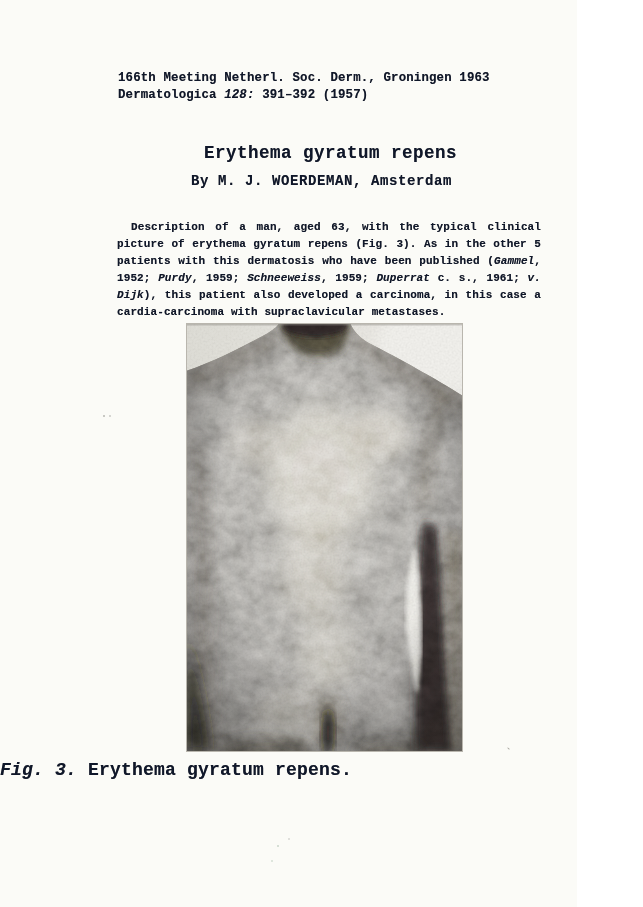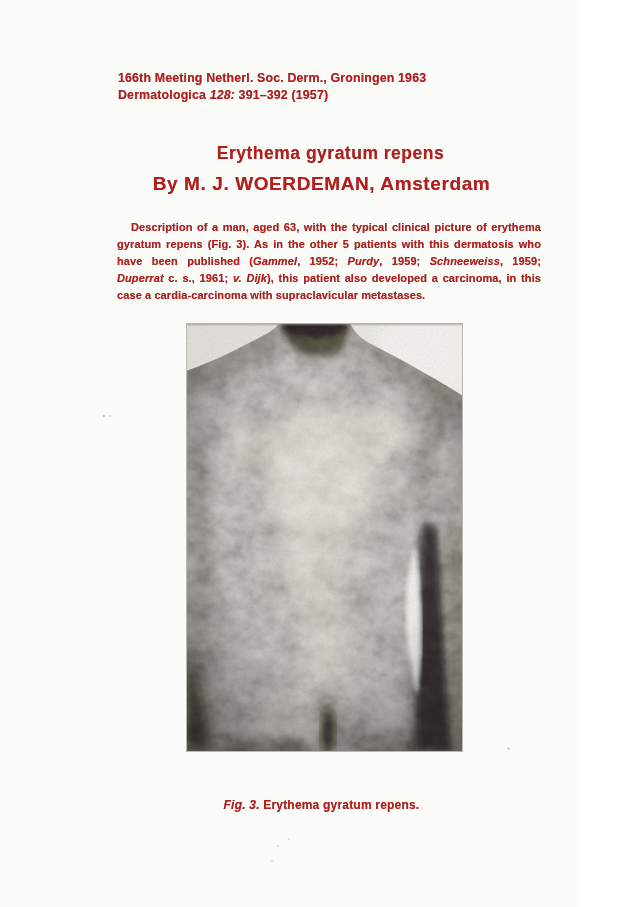--- a/index.html
+++ b/index.html
@@ -1,22 +1,22 @@
 <!DOCTYPE html>
 <html><head>
 <meta charset="utf-8">
 <style>
   html, body { margin: 0; padding: 0; background: #ffffff; }
   .page {
     position: relative;
     width: 577px;
     height: 907px;
     background: #fbfbf7;
-    font-family: Liberation Sans, sans-serif;
-    color: #b91c1c;
+    font-family: Liberation Mono, monospace;
+    color: #0f172a;
     overflow: hidden;
     text-shadow: 0 0 0.4px rgba(41,37,31,0.55);
   }
   .header {
     position: absolute;
     left: 118px;
     top: 70px;
     font-size: 12.4px;
     font-weight: 700;
     line-height: 17px;
@@ -32,21 +32,21 @@
     text-align: center;
     font-size: 17.5px;
     font-weight: 700;
     letter-spacing: 0.5px;
   }
   .byline {
     position: absolute;
     left: 0; top: 173px;
     width: 643px;
     text-align: center;
-    font-size: 19px;
+    font-size: 14px;
     font-weight: 700;
     letter-spacing: 0.6px;
   }
   .abstract {
     position: absolute;
     left: 117px; top: 219px;
     width: 424px;
     margin: 0;
     font-size: 11px;
     font-weight: 700;
@@ -58,24 +58,24 @@
   .abstract i { font-style: italic; }
   .figure {
     position: absolute;
     left: 186px; top: 323px;
     width: 277px; height: 429px;
     margin: 0; padding: 0;
   }
   .figure svg { display: block; }
   .caption {
     position: absolute;
-    left: 0; top: 798px;
+    left: 0; top: 760px;
     width: 643px;
-    text-align: center;
-    font-size: 12px;
+    text-align: left;
+    font-size: 18px;
     font-weight: 700;
     letter-spacing: 0.2px;
   }
   .speck {
     position: absolute;
     border-radius: 50%;
   }
   .s1 { left: 103px; top: 415px; width: 2px; height: 2px; background: #9a9a96; opacity: .7; }
   .s2 { left: 109px; top: 415px; width: 2px; height: 2px; background: #a8a8a4; opacity: .6; }
   .s3 { left: 277px; top: 845px; width: 2px; height: 2px; background: #bfcdbf; opacity: .8; }

